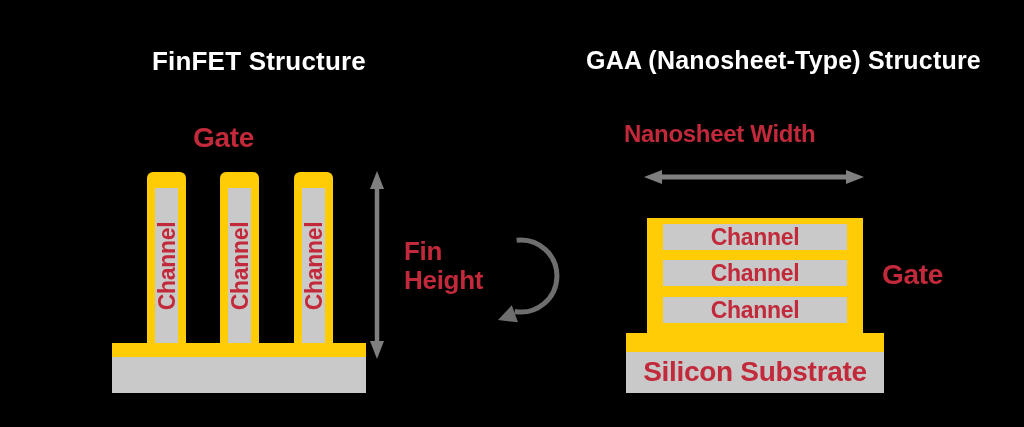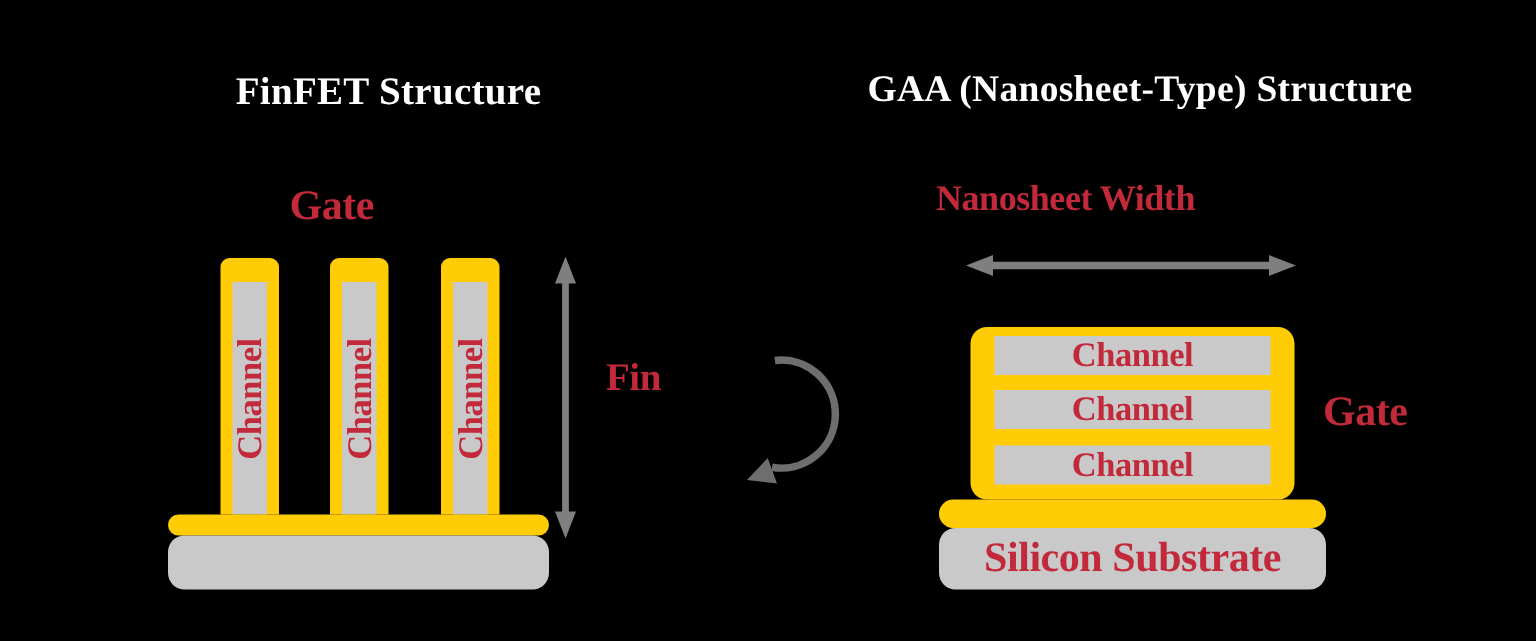--- a/index.html
+++ b/index.html
@@ -1,20 +1,20 @@
 <!DOCTYPE html>
 <html style="--bg: #000000; --white: #ffffff; --yellow: #ffcc05; --gray: #c9c9c9; --red: #c2293a; --arrow: #7f7f7f; --curved_arrow: #6e6e6e;"><head>
 <meta charset="utf-8">
 <style>
   html,body{margin:0;padding:0;background:#000;}
   *{box-sizing:border-box;}
   #stage{
     position:relative;width:1024px;height:422px;overflow:hidden;
     background:var(--bg,#000);
-    font-family:Liberation Serif, serif;
+    font-family:Liberation Sans, sans-serif;
   }
   .title{
     position:absolute;color:var(--white,#fff);font-size:26px;font-weight:700;
     text-align:center;white-space:nowrap;letter-spacing:.2px;
   }
   .redlabel{
     position:absolute;color:var(--red,#c2293a);font-weight:700;
     white-space:nowrap;letter-spacing:-.3px;
   }
   .fin{
@@ -24,21 +24,21 @@
   .fin-inner{
     position:absolute;left:8px;right:8px;top:16px;bottom:0;
     background:var(--gray,#c9c9c9);
   }
   .fin-channel-label{
     position:absolute;left:50%;top:50%;
     transform:translate(-50%,-50%) rotate(-90deg);
     color:var(--red,#c2293a);font-size:23px;font-weight:700;white-space:nowrap;
     letter-spacing:-.3px;
   }
-  .block{position:absolute;border-radius:11px;}
+  .block{position:absolute;}
   .yellow{background:var(--yellow,#ffcc05);}
   .gray{background:var(--gray,#c9c9c9);}
   .channel-bar{
     position:absolute;left:663px;width:184px;height:26px;
     background:var(--gray,#c9c9c9);display:flex;align-items:center;justify-content:center;
     color:var(--red,#c2293a);font-size:23px;font-weight:700;letter-spacing:-.3px;
   }
   .substrate-label{
     position:absolute;width:100%;text-align:center;top:50%;transform:translateY(-52%);
     color:var(--red,#c2293a);font-size:28px;font-weight:700;white-space:nowrap;
@@ -75,28 +75,29 @@
   <div class="block gray" style="left:112px;top:357px;width:254px;height:36px;"></div>
 
   <svg style="left:366px;top:167px;" width="22" height="196" viewBox="0 0 22 196">
     <line x1="11" y1="16" x2="11" y2="181" stroke-width="4.5" style="stroke:var(--arrow)"></line>
     <polygon points="11,4 4,22 18,22" style="fill:var(--arrow)"></polygon>
     <polygon points="11,192 4,174 18,174" style="fill:var(--arrow)"></polygon>
   </svg>
 
   <div class="redlabel" style="left:384px;top:237px;width:92px;font-size:26px;line-height:29px;margin-left:20px;">
     <div>Fin</div>
+    <div>Height</div>
   </div>
 
   <svg style="left:488px;top:230px;" width="84" height="100" viewBox="0 0 84 100">
     <path d="M 28.6 10.3 A 36 36 0 1 1 26.7 81.5" fill="none" stroke-width="5" style="stroke:var(--curved_arrow)"></path>
     <polygon points="10,90 23.8,75.3 30,92.3" style="fill:var(--curved_arrow)"></polygon>
   </svg>
 
-  <div class="title" style="left:570px;top:46px;width:380px;font-size:25px;">GAA (Nanosheet-Type) Structure</div>
+  <div class="title" style="left:586px;top:46px;width:380px;font-size:25px;">GAA (Nanosheet-Type) Structure</div>
 
   <div class="redlabel" style="left:624px;top:120px;width:260px;font-size:24px;">Nanosheet Width</div>
 
   <svg style="left:642px;top:168px;" width="224" height="18" viewBox="0 0 224 18">
     <line x1="14" y1="9" x2="210" y2="9" stroke-width="5" style="stroke:var(--arrow)"></line>
     <polygon points="2,9 20,2 20,16" style="fill:var(--arrow)"></polygon>
     <polygon points="222,9 204,2 204,16" style="fill:var(--arrow)"></polygon>
   </svg>
 
   <div class="block yellow" style="left:647px;top:218px;width:216px;height:115px;"></div>

